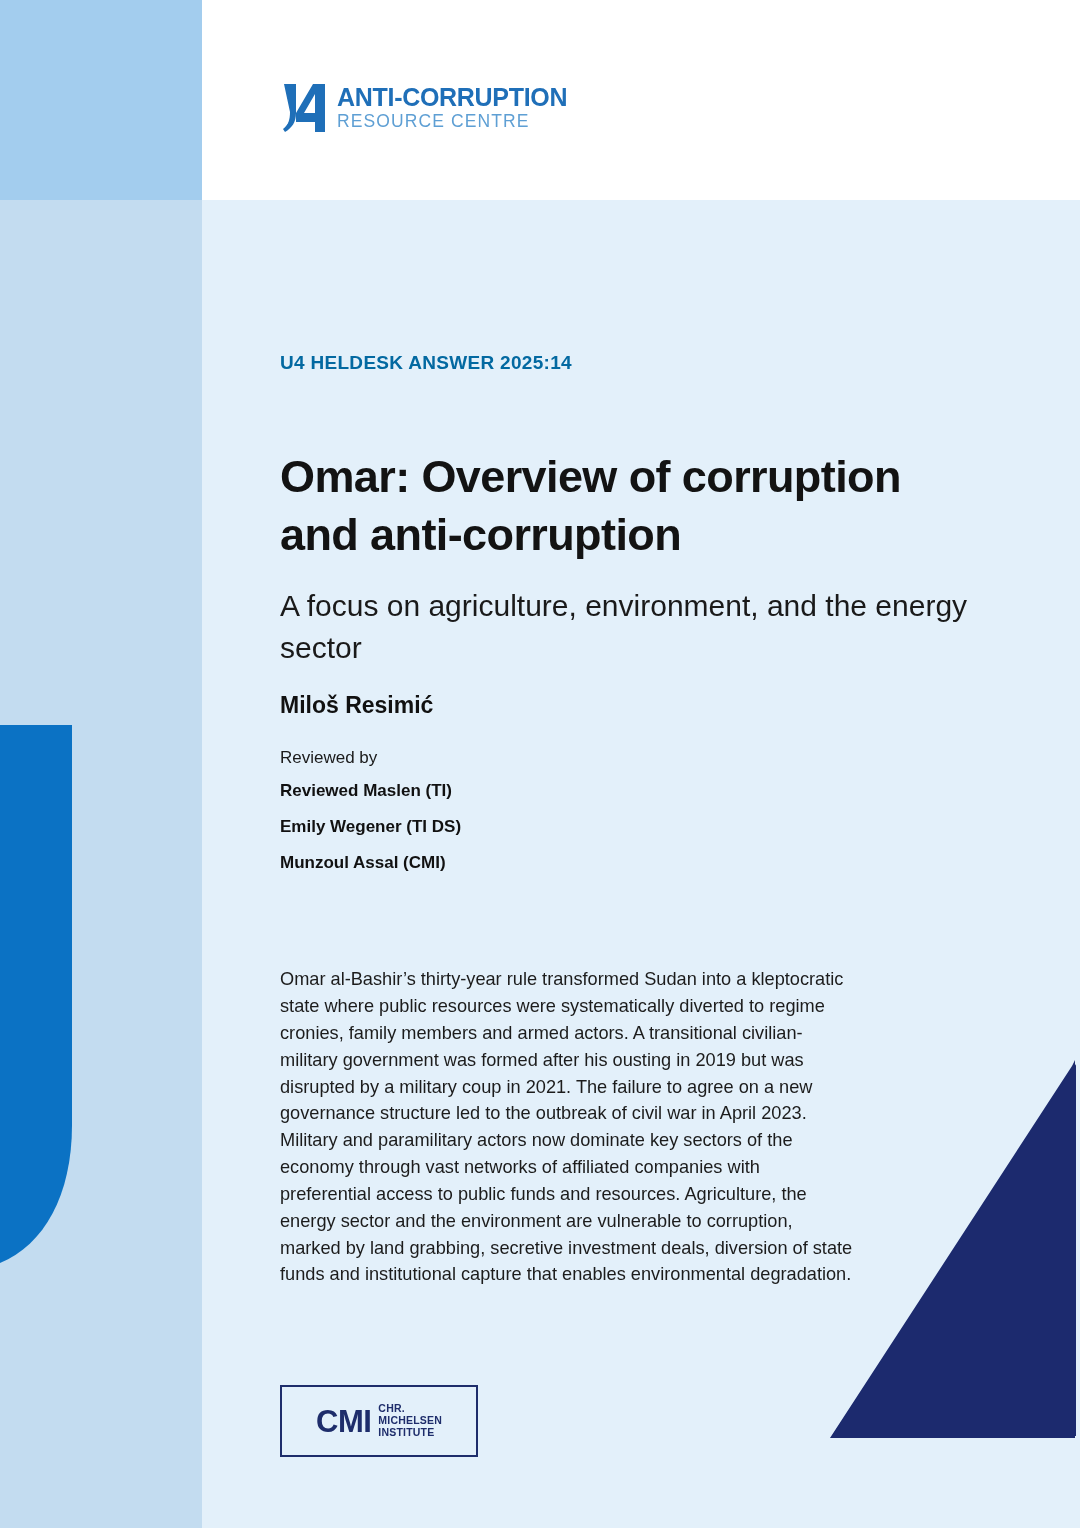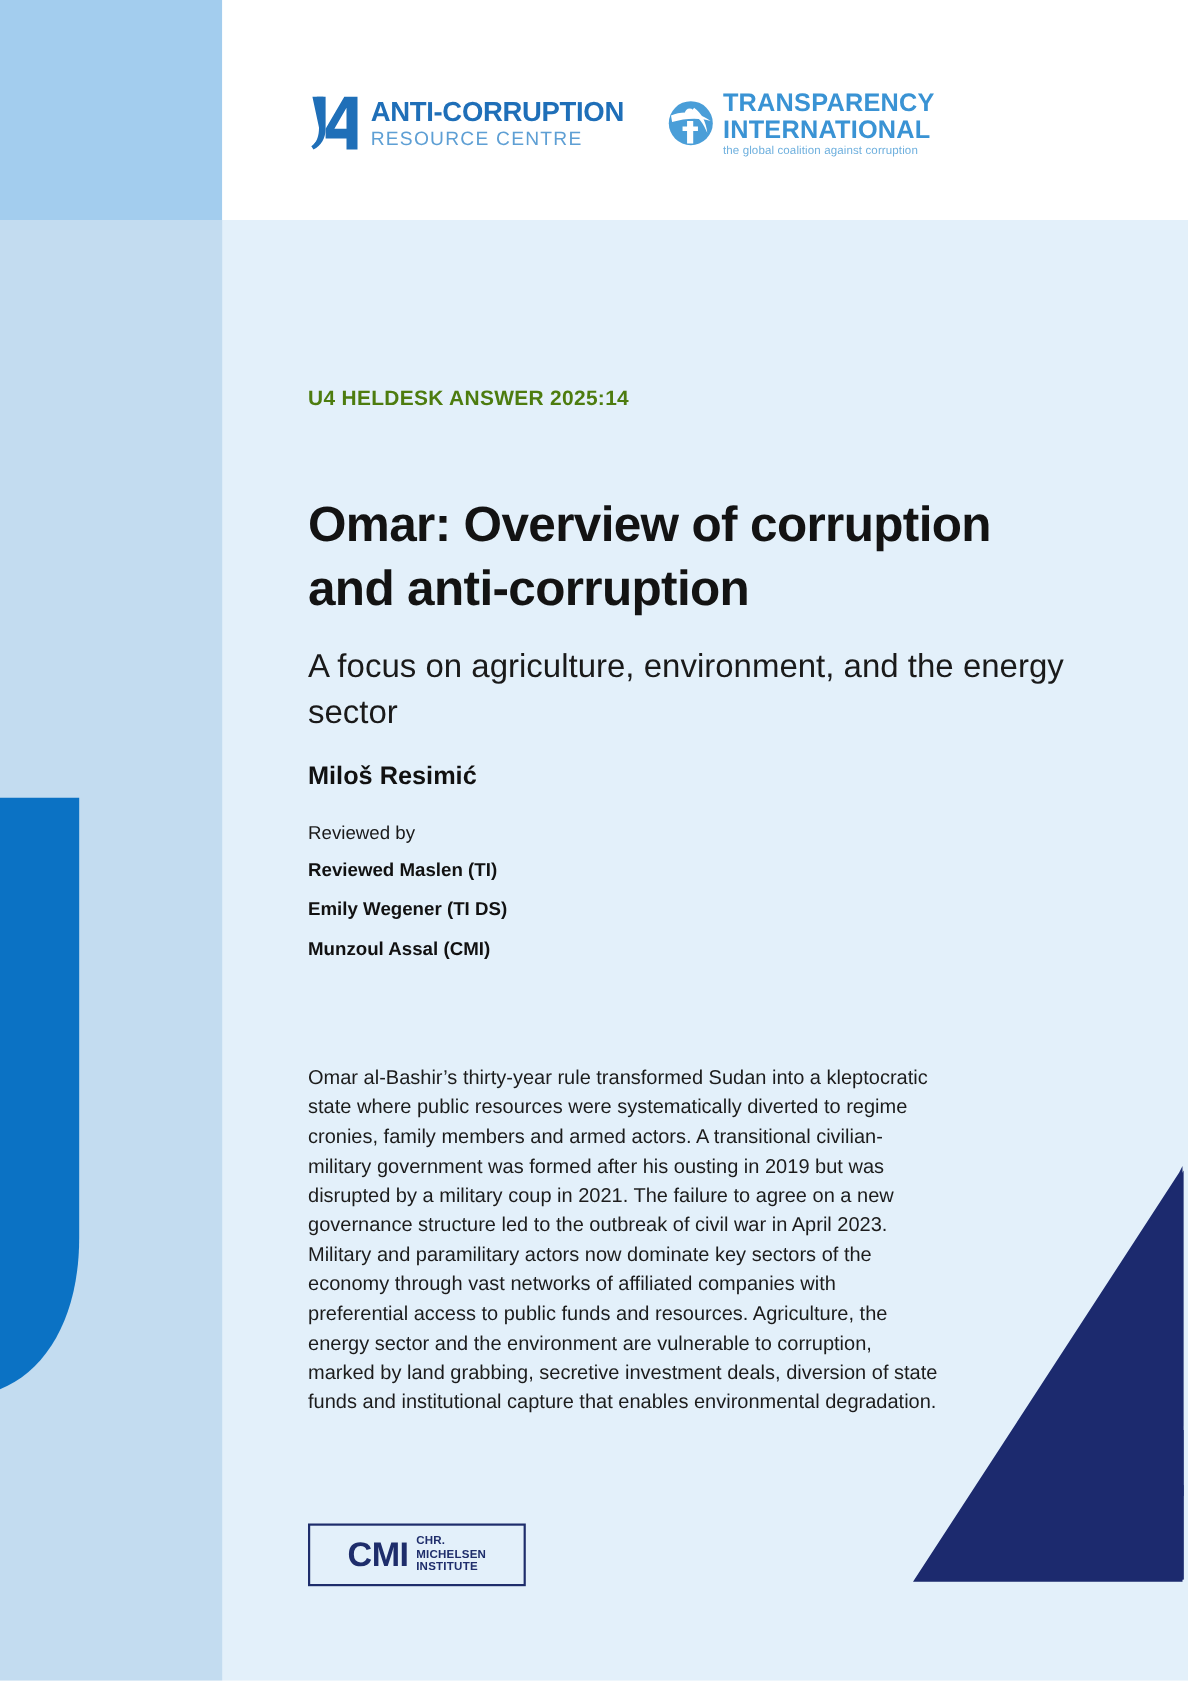--- a/index.html
+++ b/index.html
@@ -103,21 +103,21 @@
   .content {
     position: absolute;
     left: 280px; top: 0;
     width: 700px;
   }
   .series-label {
     position: absolute;
     top: 352px; left: 0;
     font-size: 19px;
     font-weight: bold;
-    color: #4d7c0f;
+    color: #0369a1;
     letter-spacing: 0.3px;
     text-align: right;
   }
   .doc-title {
     position: absolute;
     top: 418px; left: 0;
     width: 700px;
     font-size: 45px;
     font-weight: bold;
     color: #131313;
@@ -164,21 +164,21 @@
     width: 575px;
     font-size: 18.2px;
     line-height: 1.475;
     color: #1c1c1c;
   }
 
   
   .cmi-logo {
     position: absolute;
     left: 280px; top: 1385px;
-    width: 198px; height: 57px;
+    width: 198px; height: 72px;
     border: 2px solid #1e2d6b;
     box-sizing: border-box;
     display: flex;
     align-items: center;
     justify-content: center;
     gap: 7px;
     background: transparent;
   }
   .cmi-abbr {
     font-size: 31px;
@@ -231,36 +231,20 @@
           <path d="M6 2 H14 V31 C14 40 10 46 3 50 L1 47 C6 43 9 38 9 31 Z" fill="#1f6fb8"></path>
           <path d="M33 2 H43 V50 H33 V40 H14 V31 L31 2 H33 Z M33 12 L22 31 H33 Z" fill="#1f6fb8"></path>
         </svg>
       </span>
       <span class="u4-words">
         <span class="u4-line1">ANTI-CORRUPTION</span>
         <span class="u4-line2">RESOURCE CENTRE</span>
       </span>
     </div>
 
-    <div class="ti-logo">
-      <span class="ti-mark">
-        <svg width="42" height="42" viewBox="0 0 42 42">
-          <circle cx="21" cy="21" r="20" fill="#4a9ed8"></circle>
-          <path d="M3 14 C14 9 28 11 39 19 C30 16 16 16 4 20 Z" fill="#ffffff"></path>
-          <path d="M24 7 C31 12 35 20 36 30 C33 22 28 15 21 11 Z" fill="#ffffff"></path>
-          <circle cx="20" cy="12" r="4.4" fill="#ffffff"></circle>
-          <path d="M17.6 19 H23.2 V24 H27.5 V28 H23.2 V39.4 H17.6 V28 H13.5 V24 H17.6 Z" fill="#ffffff"></path>
-        </svg>
-      </span>
-      <span class="ti-words">
-        <span class="ti-line1">TRANSPARENCY</span>
-        <span class="ti-line2">INTERNATIONAL</span>
-        <span class="ti-tag">the global coalition against corruption</span>
-      </span>
-    </div>
 
   </div>
 
   <div class="content">
 
     <div class="series-label">U4 HELDESK ANSWER 2025:14</div>
 
     <h1 class="doc-title">Omar: Overview of corruption and anti-corruption</h1>
 
     <h2 class="doc-subtitle">A focus on agriculture, environment, and the energy sector</h2>

